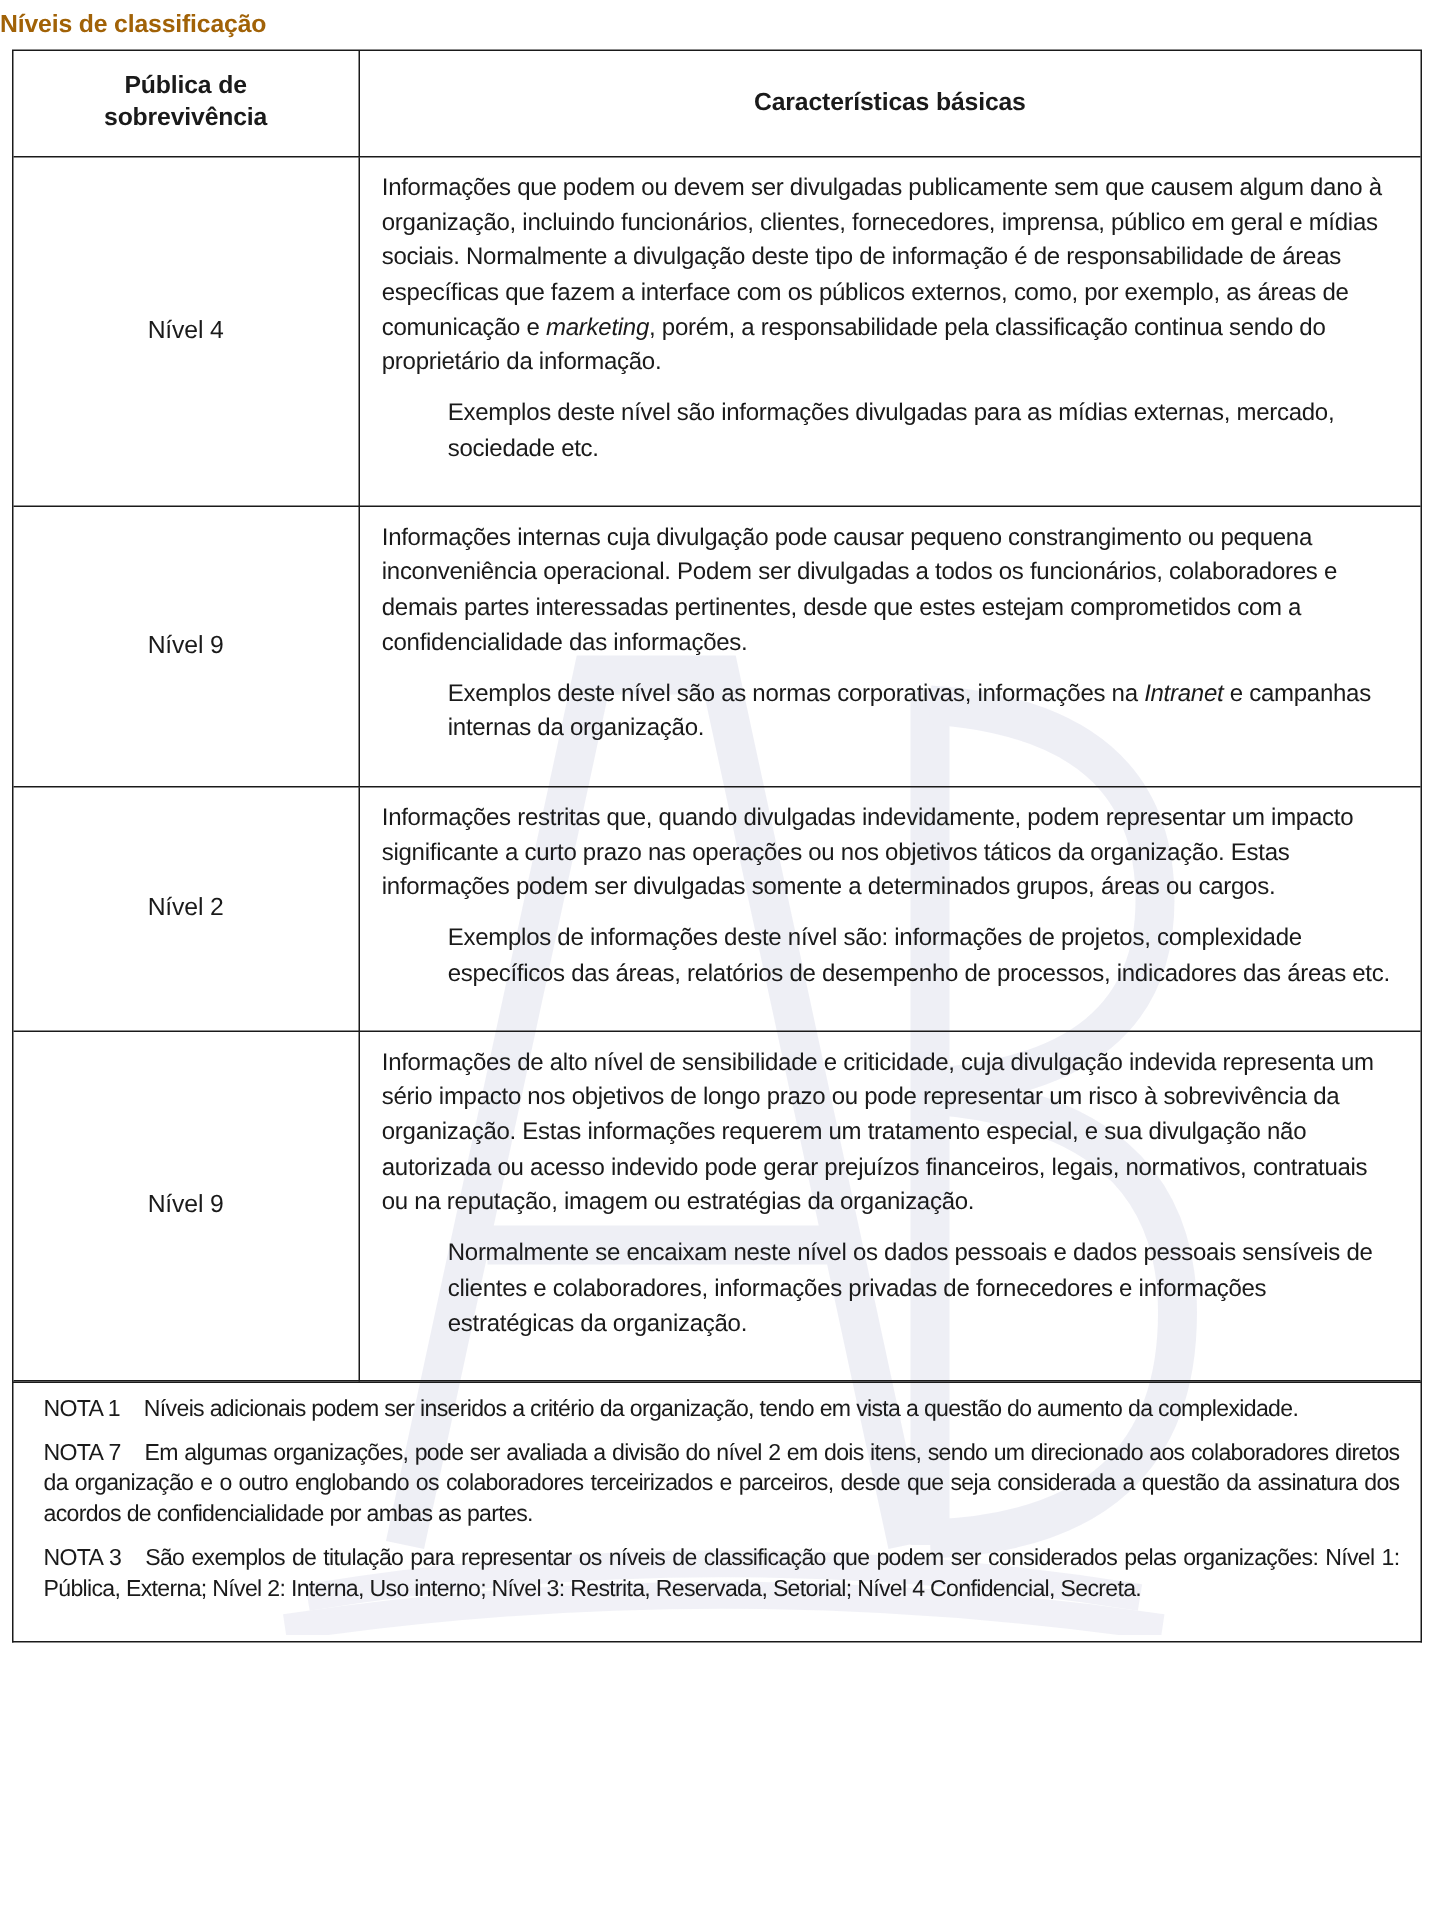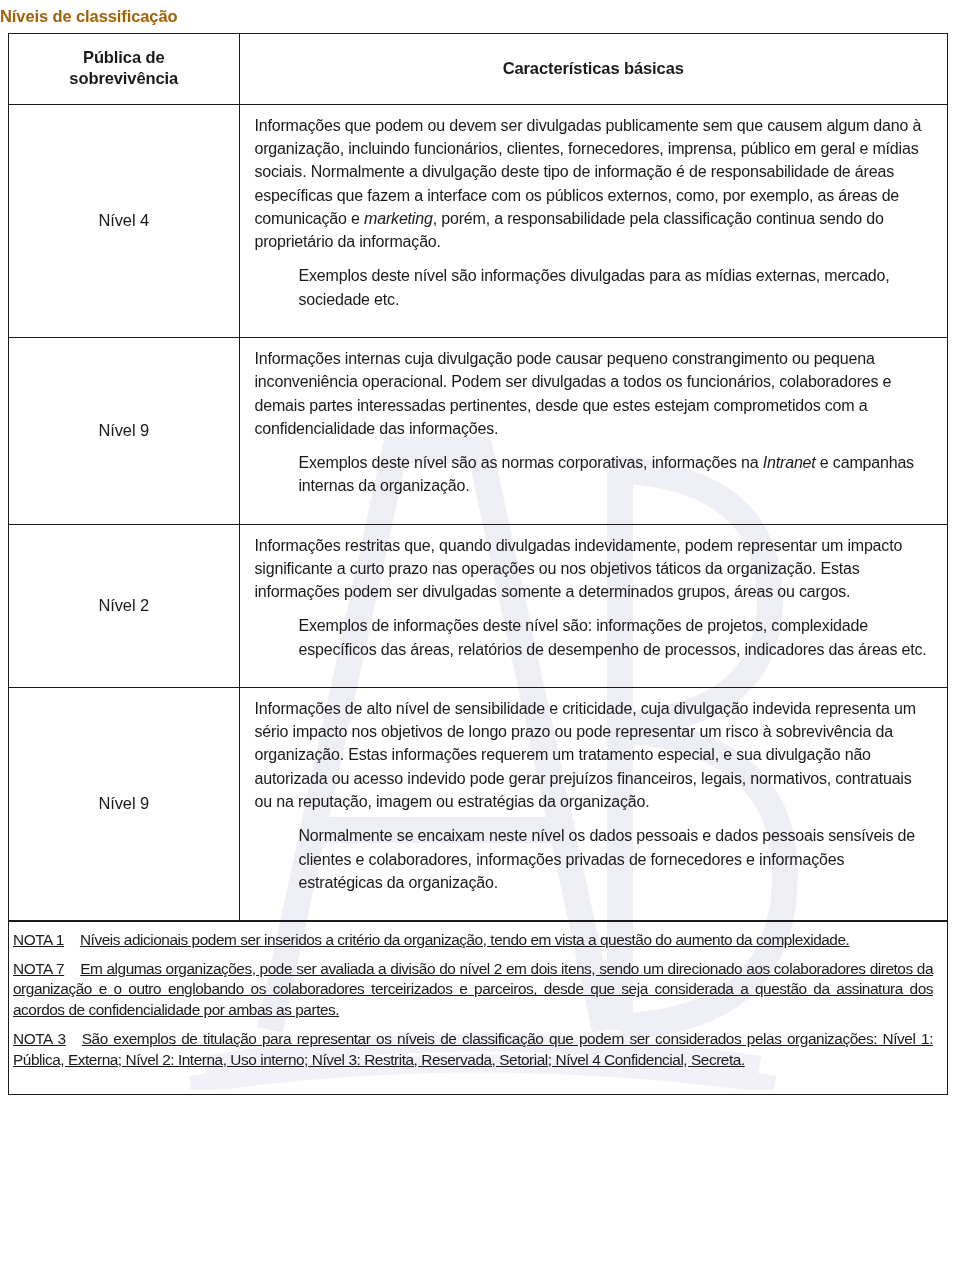--- a/index.html
+++ b/index.html
@@ -99,22 +99,21 @@
     margin: 0 0 11px 0;
   }
   td.level-desc p:last-child { margin-bottom: 2px; margin-left: 44px; }
   td.level-desc em { font-style: italic; }
 
   
   .notes {
     margin: 0 17px 0 8px;
     border: 1.6px solid #1a1a1a;
     border-top: none;
-    padding: 8px 14px 11px 4px;
-    text-decoration: underline;
+    padding: 8px 14px 11px 20px;
   }
   .notes p {
     margin: 0 0 8px 0;
     font-size: 15.4px;
     line-height: 1.345;
     letter-spacing: -0.45px;
     text-align: justify;
     text-justify: inter-word;
   }
   .notes p:last-child { margin-bottom: 13px; }

